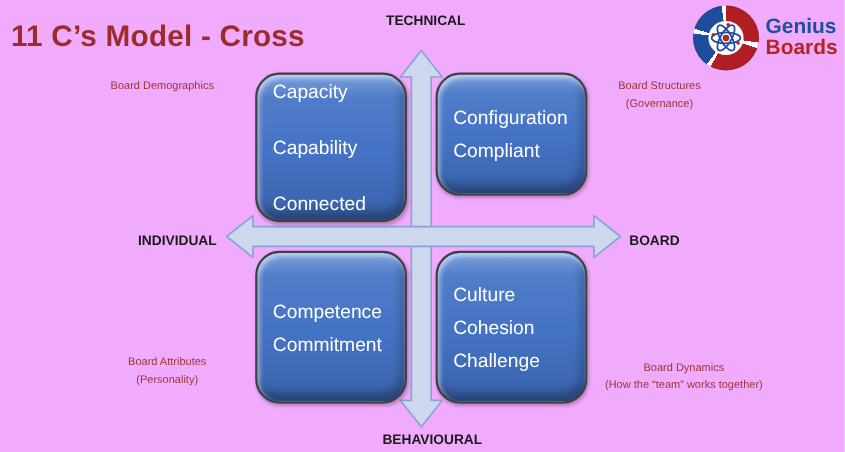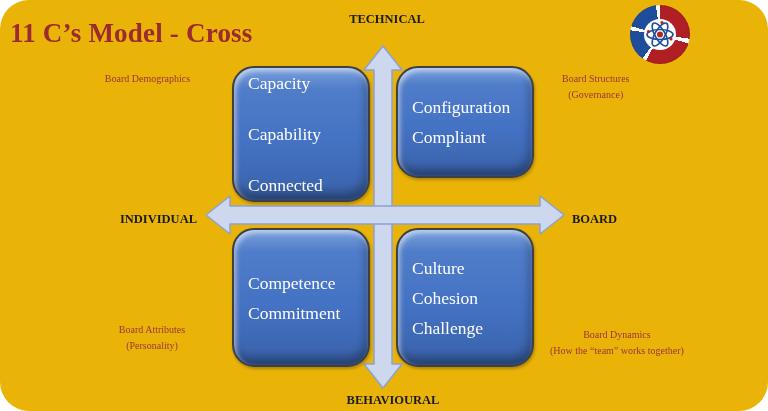--- a/index.html
+++ b/index.html
@@ -1,19 +1,18 @@
 <!DOCTYPE html>
 <html><head>
 <meta charset="utf-8">
 <style>
   html,body{margin:0;padding:0;background:#ffffff;}
   .stage{
-    position:relative;width:768px;height:411px;background:#eab308;overflow:hidden;
-    font-family:Liberation Serif, serif;
-    border-radius:29px;
+    position:relative;width:768px;height:411px;background:#f0abfc;overflow:hidden;
+    font-family:Liberation Sans, sans-serif;
   }
   .title{
     position:absolute;left:10px;top:18px;font-size:27px;font-weight:600;
     color:#9c2b2e;letter-spacing:0.2px;white-space:nowrap;
   }
   
   .axis-label{position:absolute;font-size:12.5px;font-weight:bold;color:#1a1a1a;white-space:nowrap;}
   .axis-top{left:387px;top:12px;transform:translateX(-50%);}
   .axis-bottom{left:393px;top:393px;transform:translateX(-50%);}
   .axis-left{right:571px;top:212px;}
@@ -121,15 +120,19 @@
           <ellipse cx="16" cy="16.5" rx="13" ry="5"></ellipse>
           <ellipse cx="16" cy="16.5" rx="13" ry="5" transform="rotate(60 16 16.5)"></ellipse>
           <ellipse cx="16" cy="16.5" rx="13" ry="5" transform="rotate(120 16 16.5)"></ellipse>
         </g>
         <circle cx="16" cy="16.5" r="3" fill="#b42420"></circle>
         <circle cx="4.5" cy="13.5" r="1.6" fill="#b42420"></circle>
         <circle cx="27" cy="21" r="1.6" fill="#b42420"></circle>
         <circle cx="18" cy="4.5" r="1.6" fill="#b42420"></circle>
       </svg>
     </div>
+    <div class="logo-text">
+      <div class="logo-genius">Genius</div>
+      <div class="logo-boards">Boards</div>
+    </div>
   </div>
 
 </div>
 
 </body></html>

